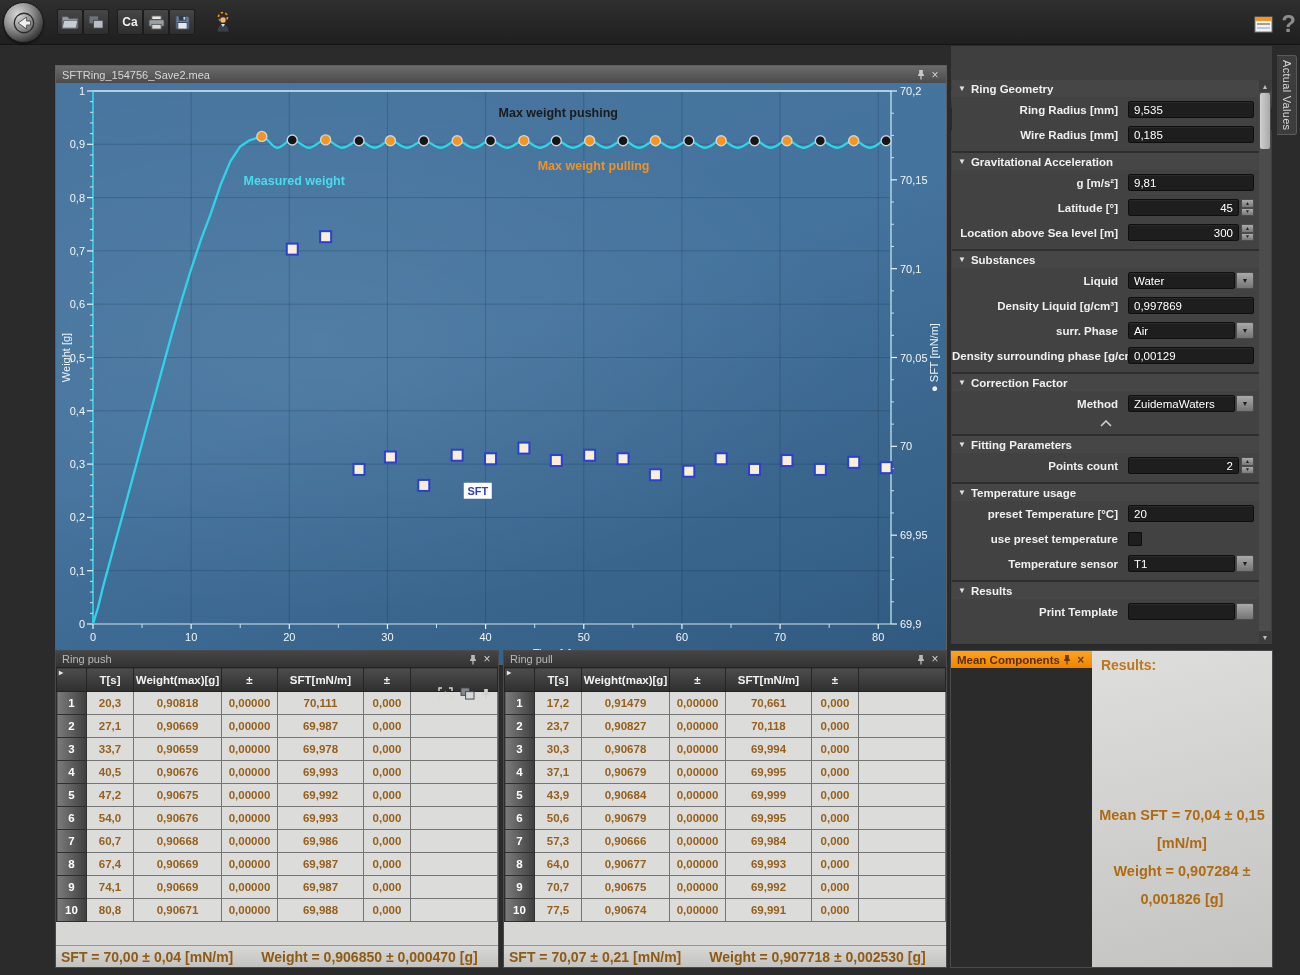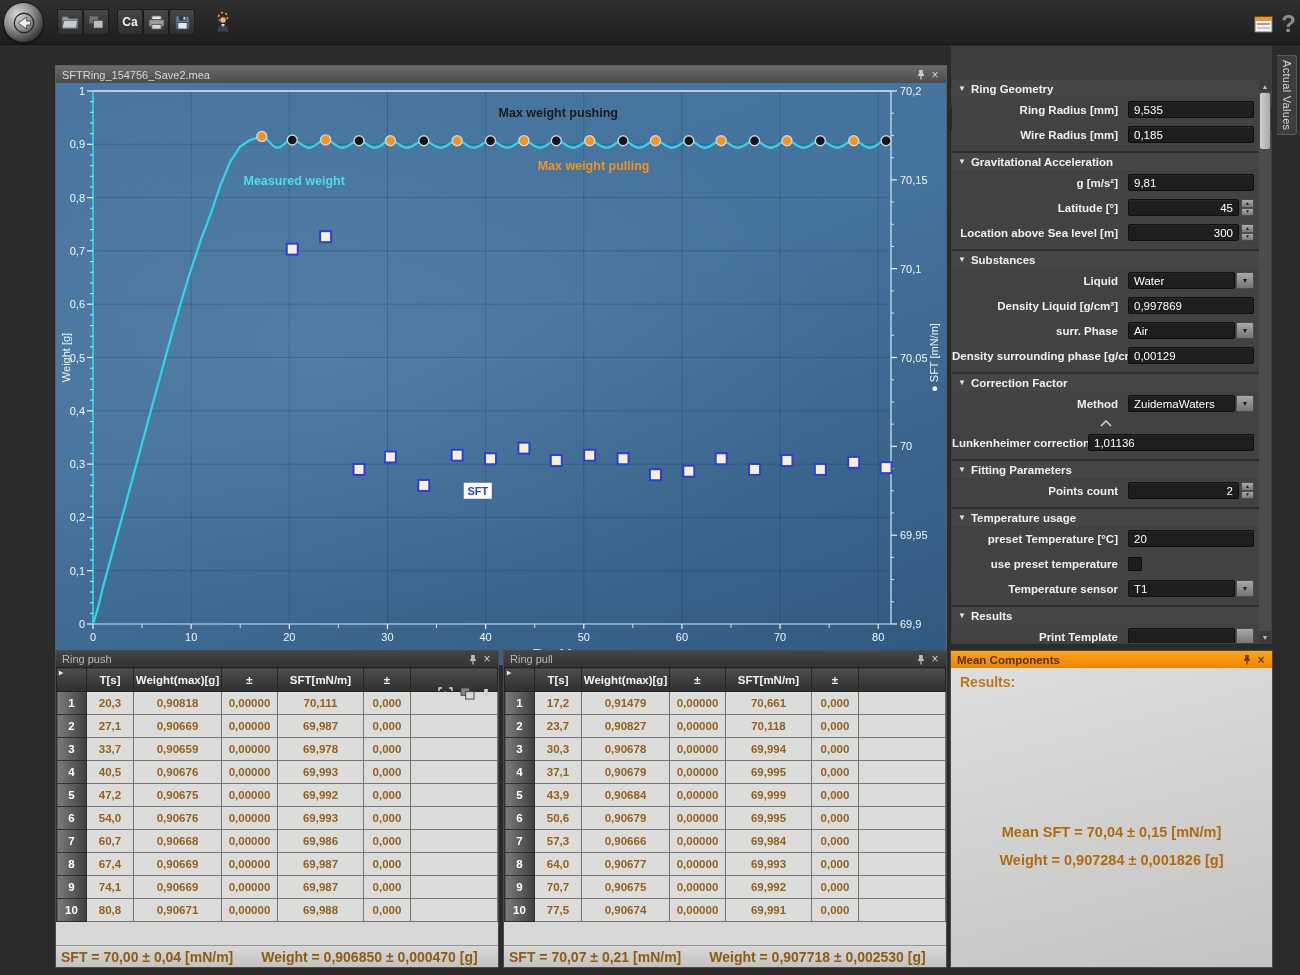--- a/index.html
+++ b/index.html
@@ -40,21 +40,21 @@
   table.meas{border-collapse:collapse;table-layout:fixed;width:100%;font-size:11.5px;}
   table.meas th{background:linear-gradient(#4d4d4d,#2f2f2f);color:#f2f2f2;font-weight:bold;height:21px;border:1px solid #242424;position:relative;}
   table.meas td{background:#dcdcda;color:#96601d;text-align:center;height:20px;border:1px solid #757575;font-weight:bold;}
   table.meas td.rowno{background:linear-gradient(90deg,#7b7b7b,#3f3f3f);color:#ffffff;border:1px solid #2e2e2e;font-weight:bold;}
   .tbl-footer{height:21px;background:linear-gradient(#d8d8d6,#c2c2c0);border-top:1px solid #969696;
     color:#8f5a14;font-weight:bold;font-size:14px;display:flex;align-items:center;padding:0 5px;gap:28px;white-space:nowrap;overflow:hidden;}
   .hdr-icons{position:absolute;right:8px;top:20px;display:flex;gap:7px;z-index:5;align-items:center;}
   .corner-arrow{position:absolute;left:2px;top:1px;color:#e8e8e8;font-size:8px;line-height:8px;}
 
   
-  #mean-panel{position:absolute;left:950px;top:650px;width:323px;height:318px;display:flex;flex-direction:column;border:1px solid #4a4a4a;box-sizing:border-box;}
+  #mean-panel{position:absolute;left:950px;top:650px;width:323px;height:318px;display:flex;flex-direction:row;border:1px solid #4a4a4a;box-sizing:border-box;}
   #mean-title{height:17px;background:linear-gradient(#ffa41e,#ef8300);color:#5c2e00;font-weight:bold;font-size:11.5px;
     display:flex;align-items:center;padding:0 4px 0 6px;}
   #mean-title .t-label{flex:1;}
   #mean-title .pin-btn,#mean-title .close-btn{color:#6b3a00;}
   #mean-body{flex:1;background:linear-gradient(165deg,#dededc,#c3c3c1);position:relative;}
   #mean-results-label{position:absolute;left:9px;top:6px;color:#c0761c;font-weight:bold;font-size:14px;}
   #mean-lines{position:absolute;left:0;right:0;top:150px;text-align:center;color:#b06a10;font-weight:bold;font-size:14.5px;line-height:28px;}
 
   
   #props-panel{position:absolute;left:950px;top:45px;width:323px;height:600px;background:#3f3f3f;border:1px solid #2a2a2a;box-sizing:border-box;}
@@ -785,26 +785,20 @@
           <span class="prop-control">
               <span class="pfield">ZuidemaWaters</span>
             <span class="drop-btn">▼</span>
             </span>
           </div>
         <div class="chev-row">
           <svg width="12" height="7" viewBox="0 0 12 7">
               <polyline points="1,6 6,1 11,6" fill="none" stroke="#cfcfcf" stroke-width="1.6"></polyline>
             </svg>
         </div>
-        <div class="prop-row">
-            <span class="prop-label">Lunkenheimer correction</span>
-          <span class="prop-control wide">
-              <span class="pfield">1,01136</span>
-            </span>
-          </div>
       </div>
 
       <div class="section">
         <div class="sec-header">
             <span class="sec-tri">▼</span>
             <span>Fitting Parameters</span>
           </div>
         <div class="prop-row">
             <span class="prop-label">Points count</span>
           <span class="prop-control">

